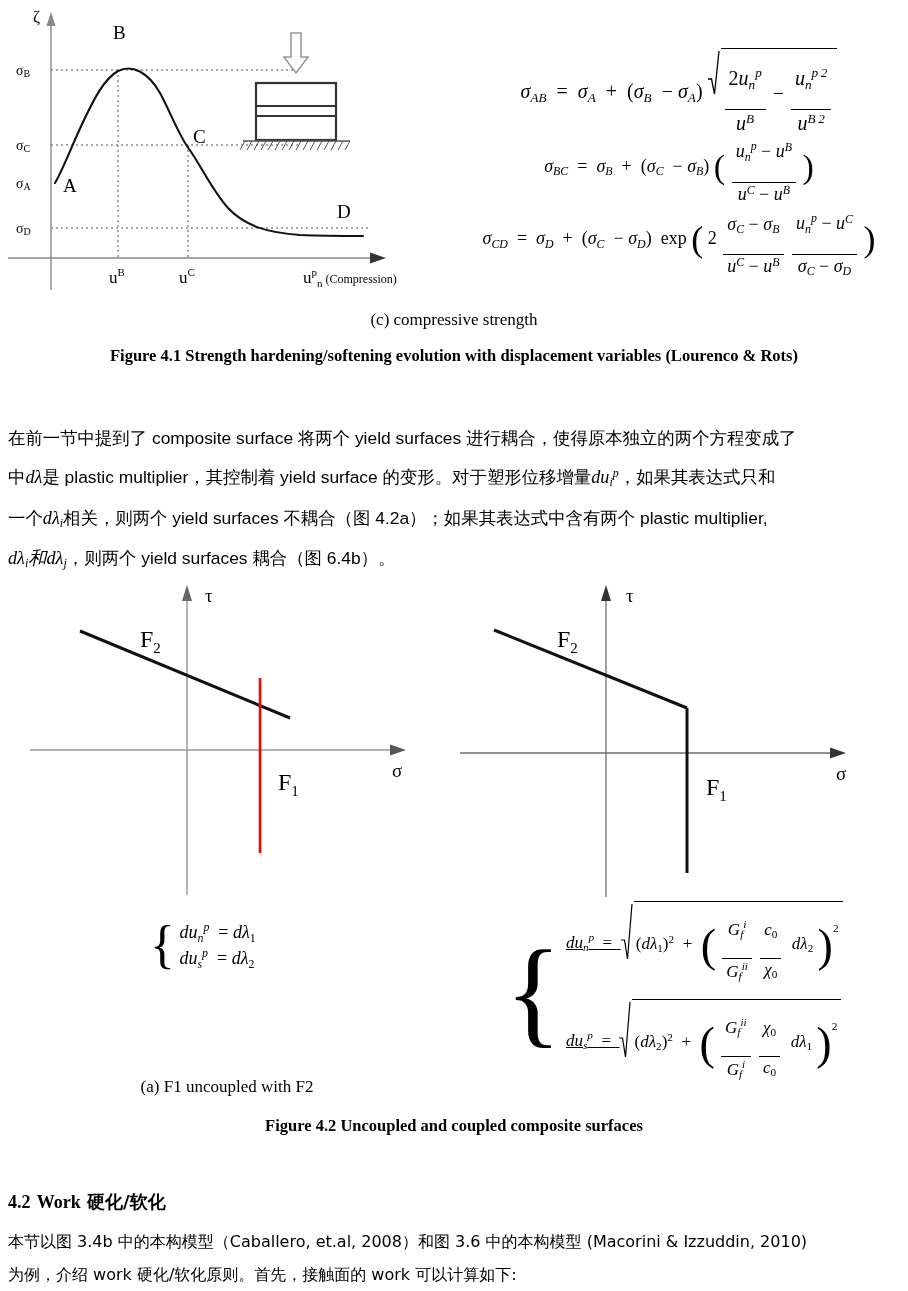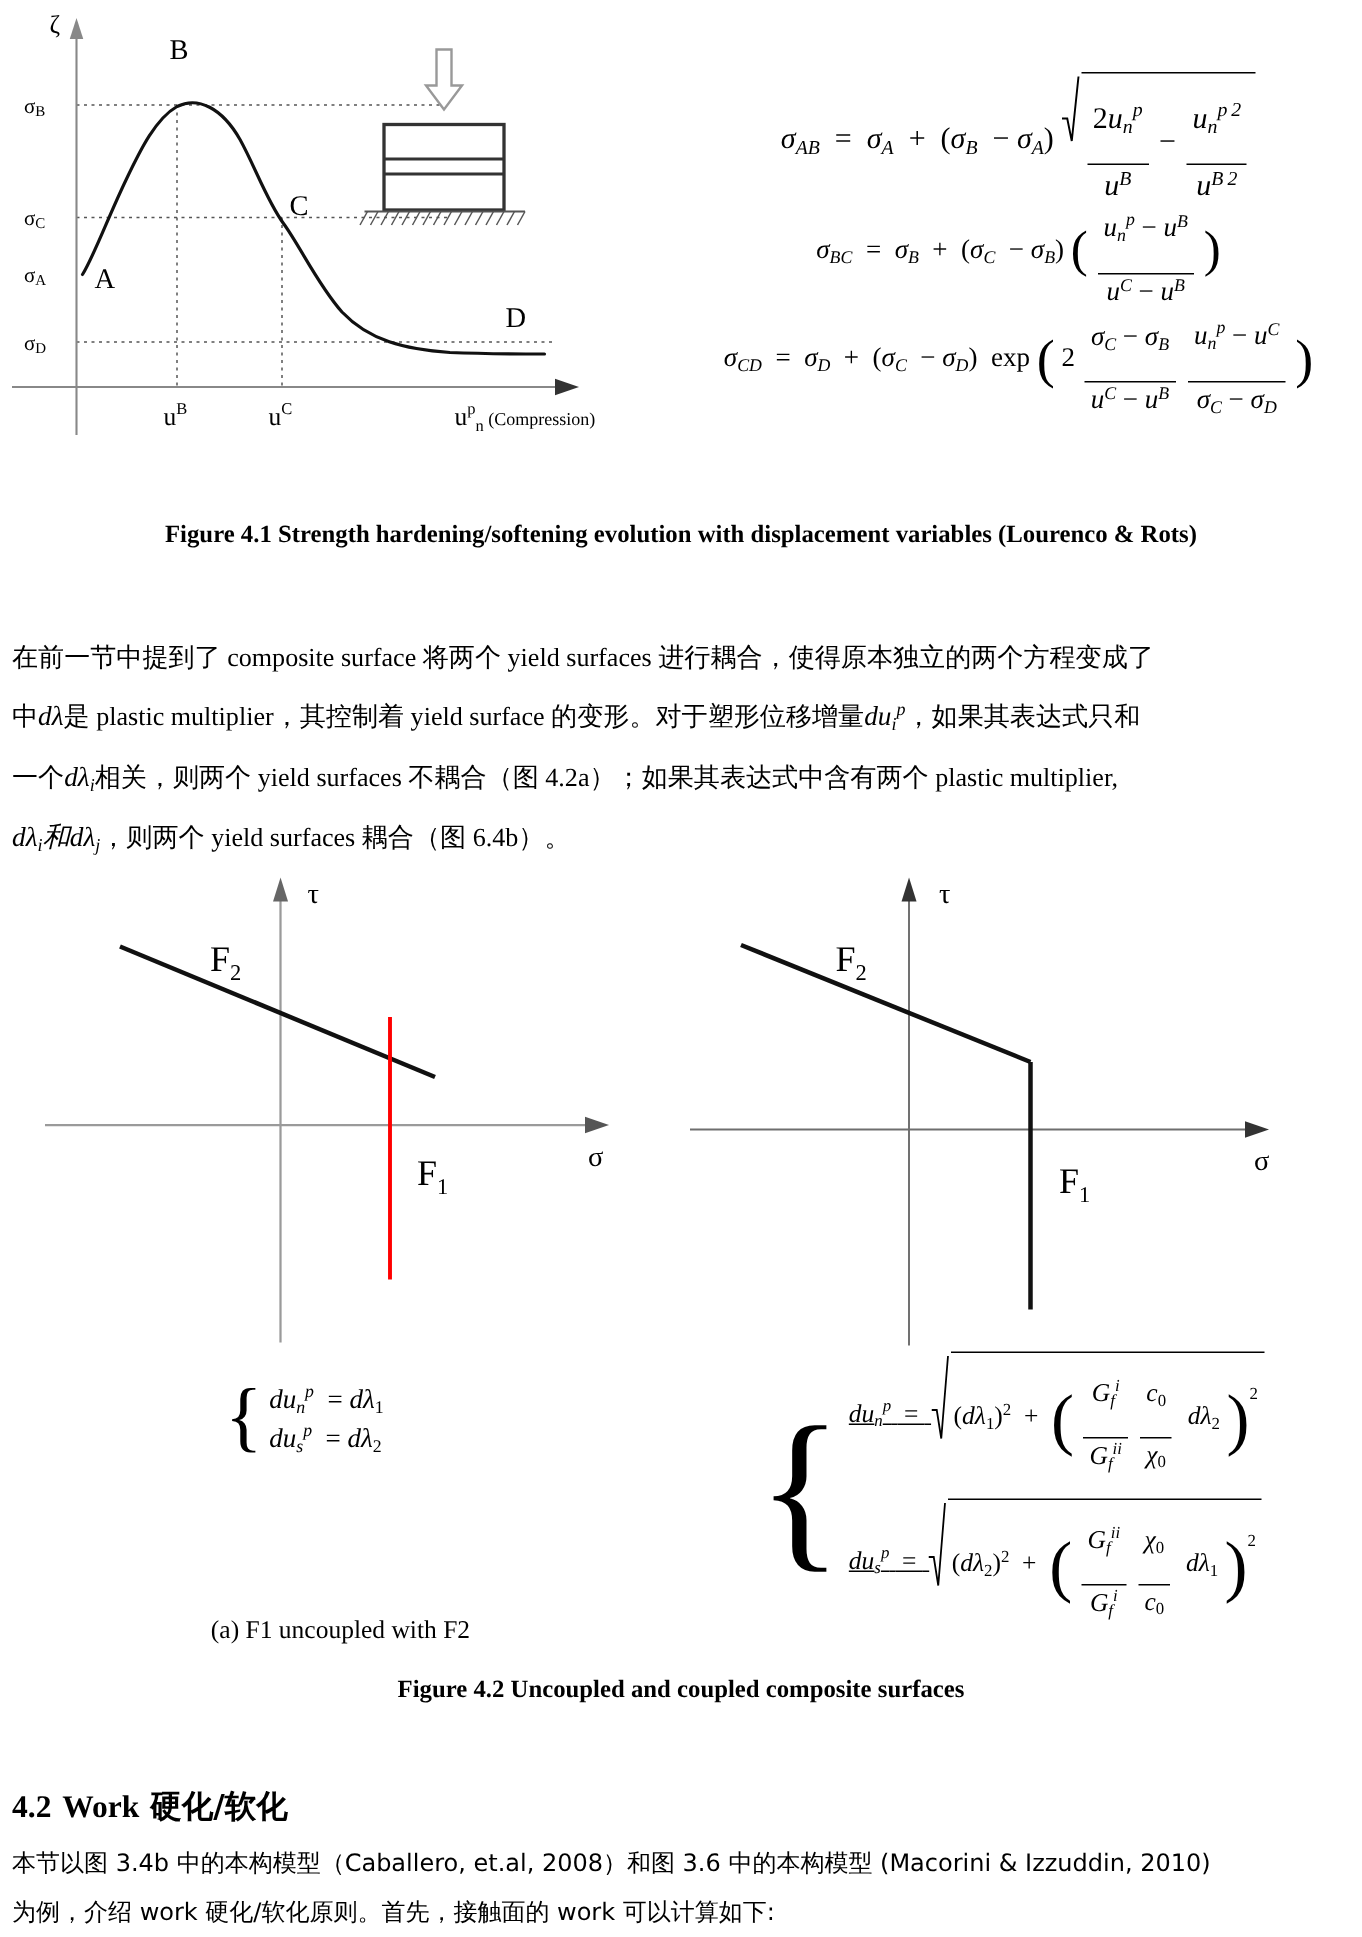--- a/index.html
+++ b/index.html
@@ -45,35 +45,35 @@
 
   .caption-sub { position: absolute; width: 908px; text-align: center;
                  font-size: 17px; font-family: "Liberation Serif", serif; }
   .caption-bold { position: absolute; width: 908px; text-align: center;
                   font-size: 16.5px; font-weight: bold; font-family: "Liberation Serif", serif; }
 
   
   #para1 { position: absolute; left: 8px; top: 421px; width: 888px;
            font-size: 18.2px; line-height: 35px; text-align: justify;
            font-family: "Liberation Serif", "DejaVu Serif", serif; }
-  #para1 .cjk { font-family: Liberation Serif, serif; font-size: 17.4px; }
+  #para1 .cjk { font-family: Liberation Sans, sans-serif; font-size: 17.4px; }
 
   
   #fig42 { position: absolute; left: 0; top: 575px; width: 908px; height: 500px; }
   #fig42-left { position: absolute; left: 0; top: 0; width: 454px; height: 330px; }
   #fig42-right { position: absolute; left: 454px; top: 0; width: 454px; height: 330px; }
   #eq42-left { position: absolute; left: 150px; top: 345px; width: 250px; }
   #eq42-right { position: absolute; left: 505px; top: 320px; width: 400px; }
 
   .brace { display: inline-block; vertical-align: middle; font-weight: 300; }
   .caselist { display: inline-block; vertical-align: middle; }
   .caserow { display: block; white-space: nowrap; }
 
   
-  #sec42-head { position: absolute; left: 8px; top: 1190px; font-size: 21px;
+  #sec42-head { position: absolute; left: 8px; top: 1190px; font-size: 18px;
                 font-weight: bold; font-family: "DejaVu Sans", sans-serif; }
   #sec42-head .lat { font-family: "Liberation Serif", serif; }
   #para2 { position: absolute; left: 8px; top: 1225px; width: 892px;
            font-size: 18.2px; line-height: 33px;
            font-family: "Liberation Serif", "DejaVu Serif", serif; }
   #para2 .cjk { font-family: "DejaVu Sans", sans-serif; font-size: 16px; }
 
   svg text { font-family: "Liberation Serif", "DejaVu Serif", serif; }
 </style>
 </head>
@@ -212,20 +212,21 @@
         </span>
         <span class="frac">
           <span class="num"><span class="mi">u</span><span class="sub">n</span><span class="sup" style="vertical-align:0.62em;">p</span><span class="mo">&nbsp;−&nbsp;</span><span class="mi">u</span><span class="sup">C</span></span>
           <span class="den"><span class="mi">σ</span><span class="sub">C</span><span class="mo">&nbsp;−&nbsp;</span><span class="mi">σ</span><span class="sub">D</span></span>
         </span>
         <span class="pright" style="font-size:36px; line-height:0.55; vertical-align:middle; font-family:'Liberation Serif',serif;">)</span>
       </div>
 
     </div>
 
+    <div class="caption-sub" style="top:310px;">(c) compressive strength</div>
   </div>
 
   <div class="caption-bold" style="top:346px;">Figure 4.1  Strength hardening/softening evolution with displacement variables (Lourenco &amp; Rots)</div>
 
   <div id="para1">
     <div>
       <span class="cjk">在前一节中提到了 composite surface 将两个 yield surfaces 进行耦合，使得原本独立的两个方程变成了</span>
     </div>
     <div>
       <span class="cjk">中</span><span class="mi">dλ</span><span class="cjk">是 plastic multiplier，其控制着 yield surface 的变形。对于塑形位移增量</span><span class="mi"><span>du</span><span class="sub">i</span><span class="sup">p</span></span><span class="cjk">，如果其表达式只和</span>

